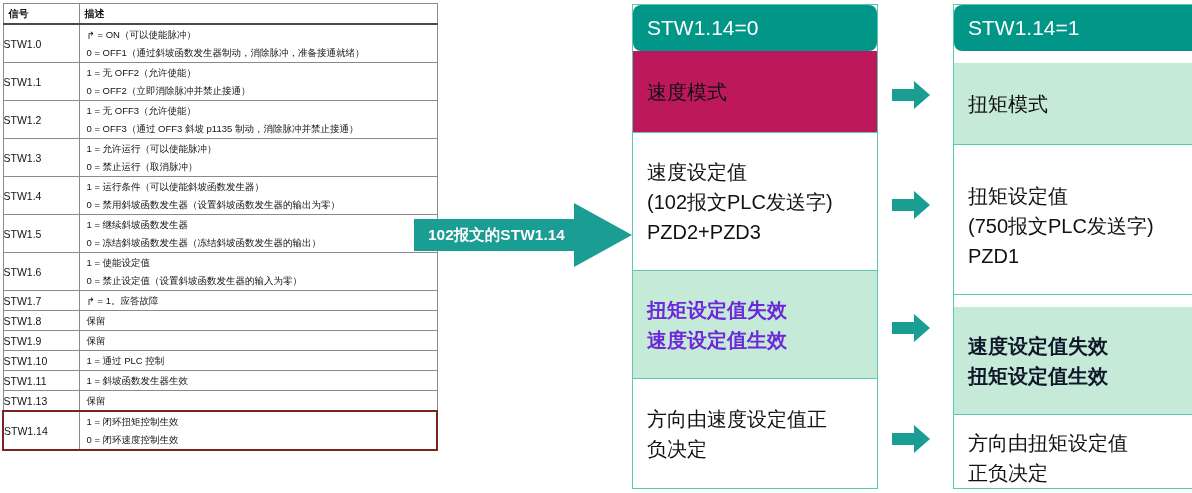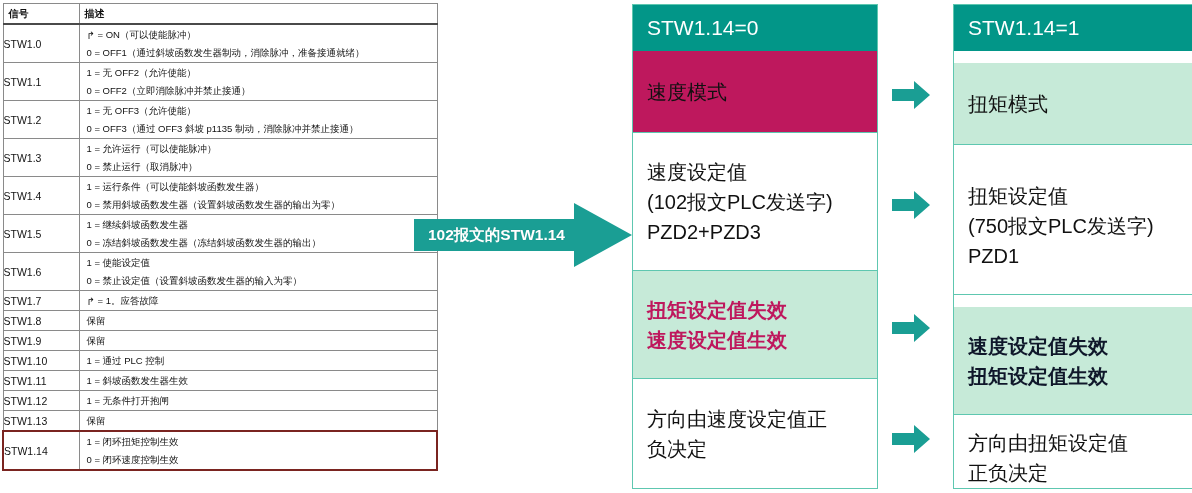--- a/index.html
+++ b/index.html
@@ -95,20 +95,21 @@
   .p-head{
     background:#029688;
     color:#ffffff;
     font-size:21px;
     font-weight:normal;
     display:flex;align-items:center;
     padding:0 14px;
     height:46px;
     flex:0 0 46px;
     letter-spacing:0px;
+    border-radius:8px;
   }
   .p-cell{
     box-sizing:border-box;
     padding:0 14px;
     display:flex;flex-direction:column;justify-content:center;
     border-bottom:1.5px solid #5ec7b0;
     font-size:20px;
     line-height:30px;
     color:#111;
     white-space:nowrap;
@@ -222,26 +223,20 @@
             <div class="dline">1 = 通过 PLC 控制</div>
           </td>
         </tr>
         <tr>
           <td class="sig">STW1.11</td>
           <td class="desc">
             <div class="dline">1 = 斜坡函数发生器生效</div>
           </td>
         </tr>
         <tr>
-          <td class="sig">STW1.12</td>
-          <td class="desc">
-            <div class="dline">1 = 无条件打开抱闸</div>
-          </td>
-        </tr>
-        <tr>
           <td class="sig">STW1.13</td>
           <td class="desc">
             <div class="dline">保留</div>
           </td>
         </tr>
         <tr class="hl">
           <td class="sig">STW1.14</td>
           <td class="desc two">
             <div class="dline">1 = 闭环扭矩控制生效</div>
             <div class="dline">0 = 闭环速度控制生效</div>
@@ -261,21 +256,21 @@
 <div class="panel" id="panel-left" style="border-color: rgb(94, 199, 176);">
   <div class="p-head" style="background: rgb(2, 150, 136);">STW1.14=0</div>
   <div class="p-cell green h-mode" style="background: #be185d; border-bottom-color: rgb(94, 199, 176);">
       <span class="ln">速度模式</span>
     </div>
   <div class="p-cell white h-set" style="border-bottom-color: rgb(94, 199, 176);">
       <span class="ln">速度设定值</span>
       <span class="ln">(102报文PLC发送字)</span>
       <span class="ln">PZD2+PZD3</span>
     </div>
-  <div class="p-cell green red h-eff" style="background: rgb(198, 234, 216); color: #be185d; border-bottom-color: rgb(94, 199, 176);">
+  <div class="p-cell green red h-eff" style="background: rgb(198, 234, 216); color: #6d28d9; border-bottom-color: rgb(94, 199, 176);">
       <span class="ln">扭矩设定值失效</span>
       <span class="ln">速度设定值生效</span>
     </div>
   <div class="p-cell white h-dir last" style="border-bottom-color: rgb(94, 199, 176);">
       <span class="ln">方向由速度设定值正</span>
       <span class="ln">负决定</span>
     </div>
 </div>
 
 <div class="panel" id="panel-right" style="border-color: rgb(94, 199, 176);">

